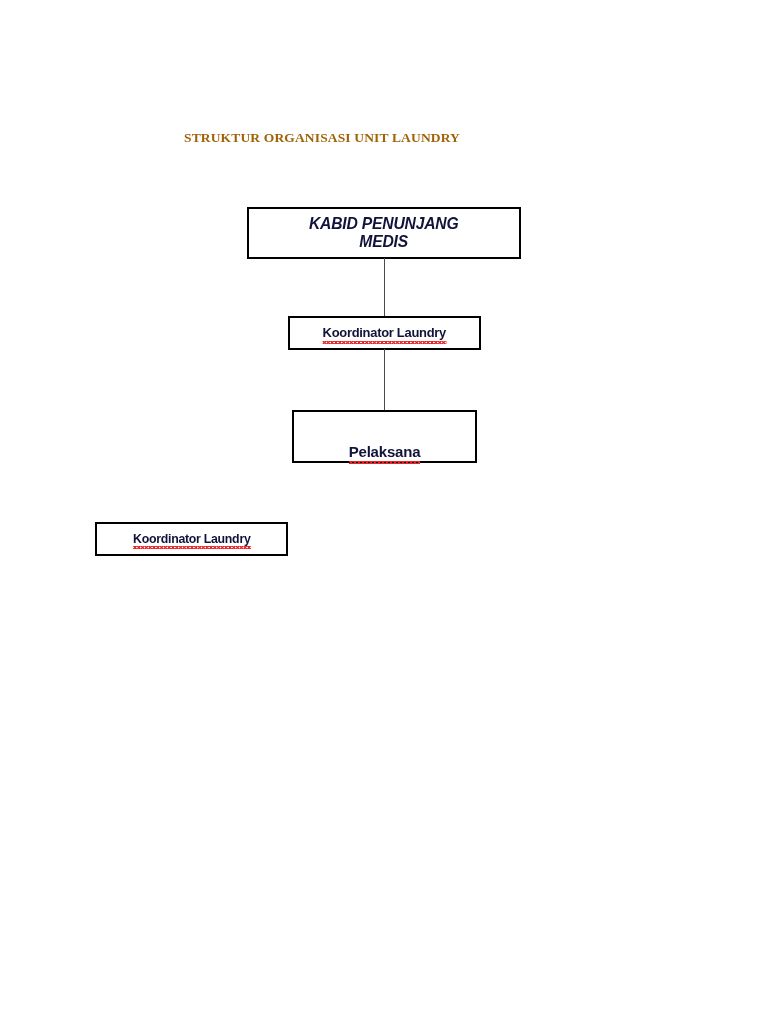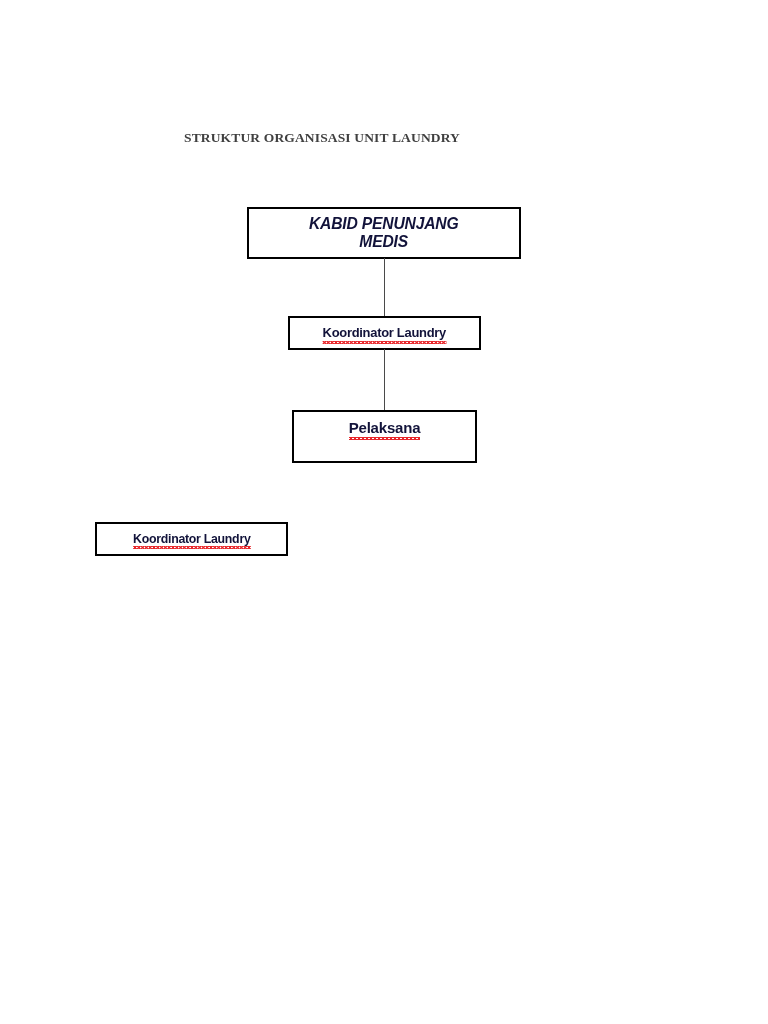--- a/index.html
+++ b/index.html
@@ -20,21 +20,21 @@
   .doc-title {
     position: absolute;
     left: 0;
     top: 130px;
     width: 644px;
     text-align: center;
     font-family: "Liberation Serif", serif;
     font-weight: bold;
     font-size: 13.5px;
     letter-spacing: 0.15px;
-    color: #404040;
+    color: #a16207;
     white-space: nowrap;
   }
 
   
   .org-chart {
     position: absolute;
     left: 0;
     top: 0;
     width: 768px;
     height: 1024px;
@@ -107,21 +107,21 @@
     letter-spacing: -0.3px;
     transform: scaleX(0.96);
   }
 
   
   #node-pelaksana {
     left: 292px;
     top: 410px;
     width: 185px;
     height: 53px;
-    align-items: flex-start;
+    align-items: flex-end;
   }
   #node-pelaksana .node-label {
     font-size: 15px;
     letter-spacing: -0.2px;
     padding-top: 8px;
   }
 
   
   #node-koor2 {
     left: 95px;

